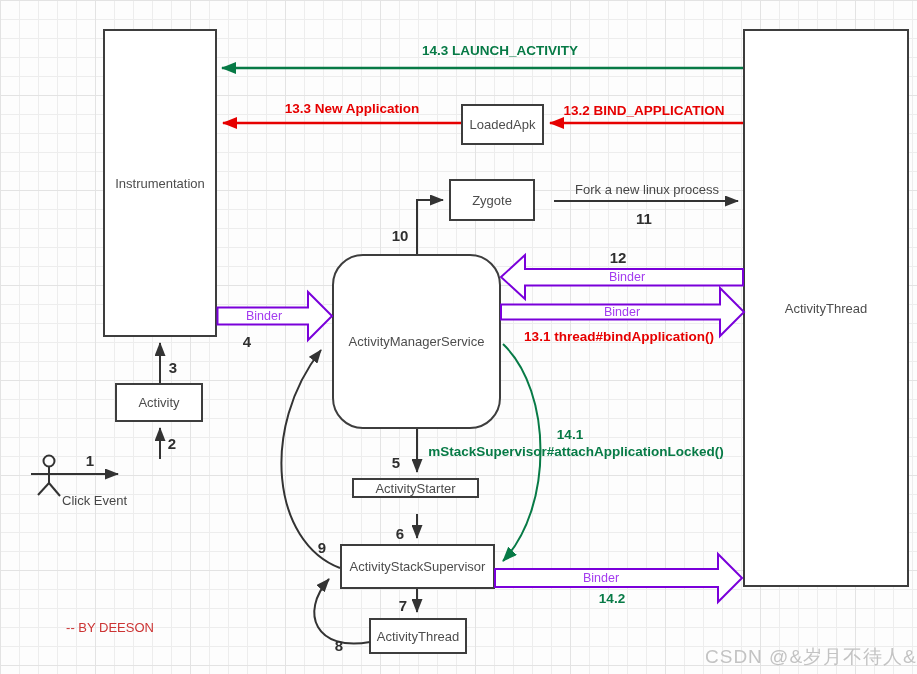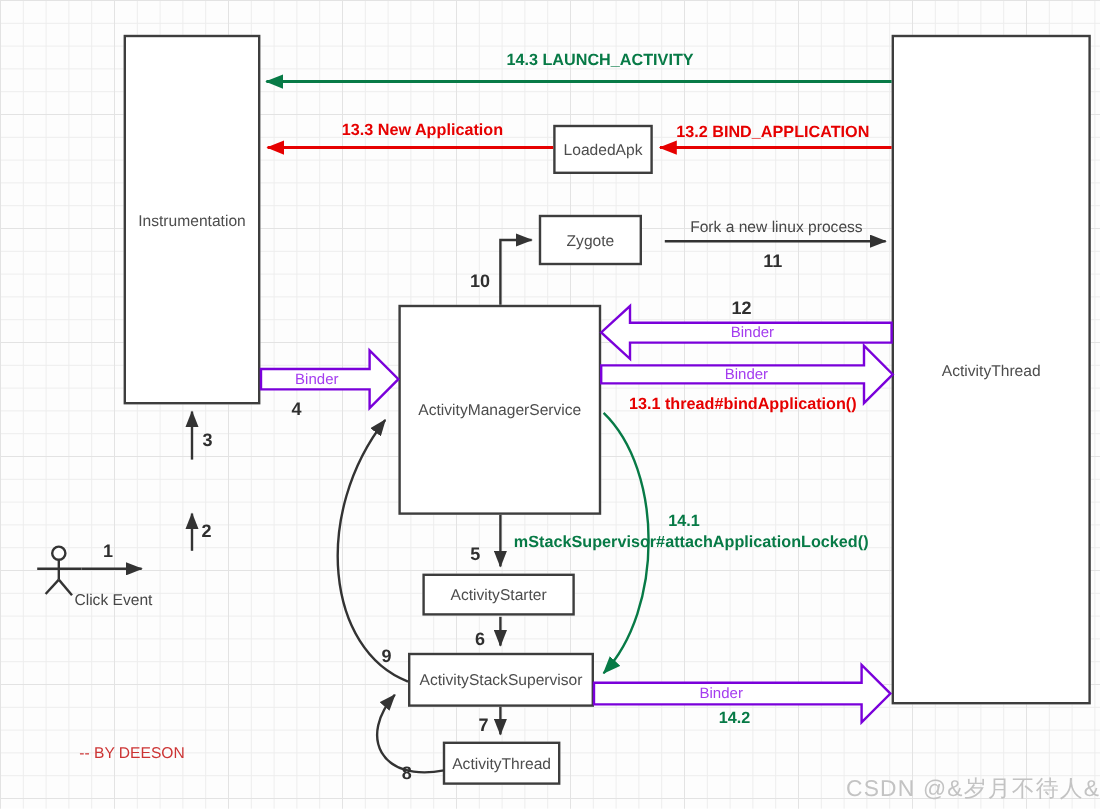--- a/index.html
+++ b/index.html
@@ -45,24 +45,27 @@
     </div>
   <div class="node" style="left:743px;top:29px;width:166px;height:558px;">
       <span>ActivityThread</span>
     </div>
   <div class="node" style="left:461px;top:104px;width:83px;height:41px;">
       <span>LoadedApk</span>
     </div>
   <div class="node" style="left:449px;top:179px;width:86px;height:42px;">
       <span>Zygote</span>
     </div>
-  <div class="node" style="left:332px;top:254px;width:169px;height:175px;">
+  <div class="node" style="left:332px;top:254px;width:169px;height:175px;border-radius:31px;">
       <span>ActivityManagerService</span>
     </div>
-  <div class="node" style="left:352px;top:478px;width:127px;height:35px;">
+  <div class="node" style="left:115px;top:383px;width:88px;height:39px;">
+      <span>Activity</span>
+    </div>
+  <div class="node" style="left:352px;top:478px;width:127px;height:20px;">
       <span>ActivityStarter</span>
     </div>
   <div class="node" style="left:340px;top:544px;width:155px;height:45px;">
       <span>ActivityStackSupervisor</span>
     </div>
   <div class="node" style="left:369px;top:618px;width:98px;height:36px;">
       <span>ActivityThread</span>
     </div>
 
   <svg class="overlay" width="917" height="674" viewBox="0 0 917 674">

